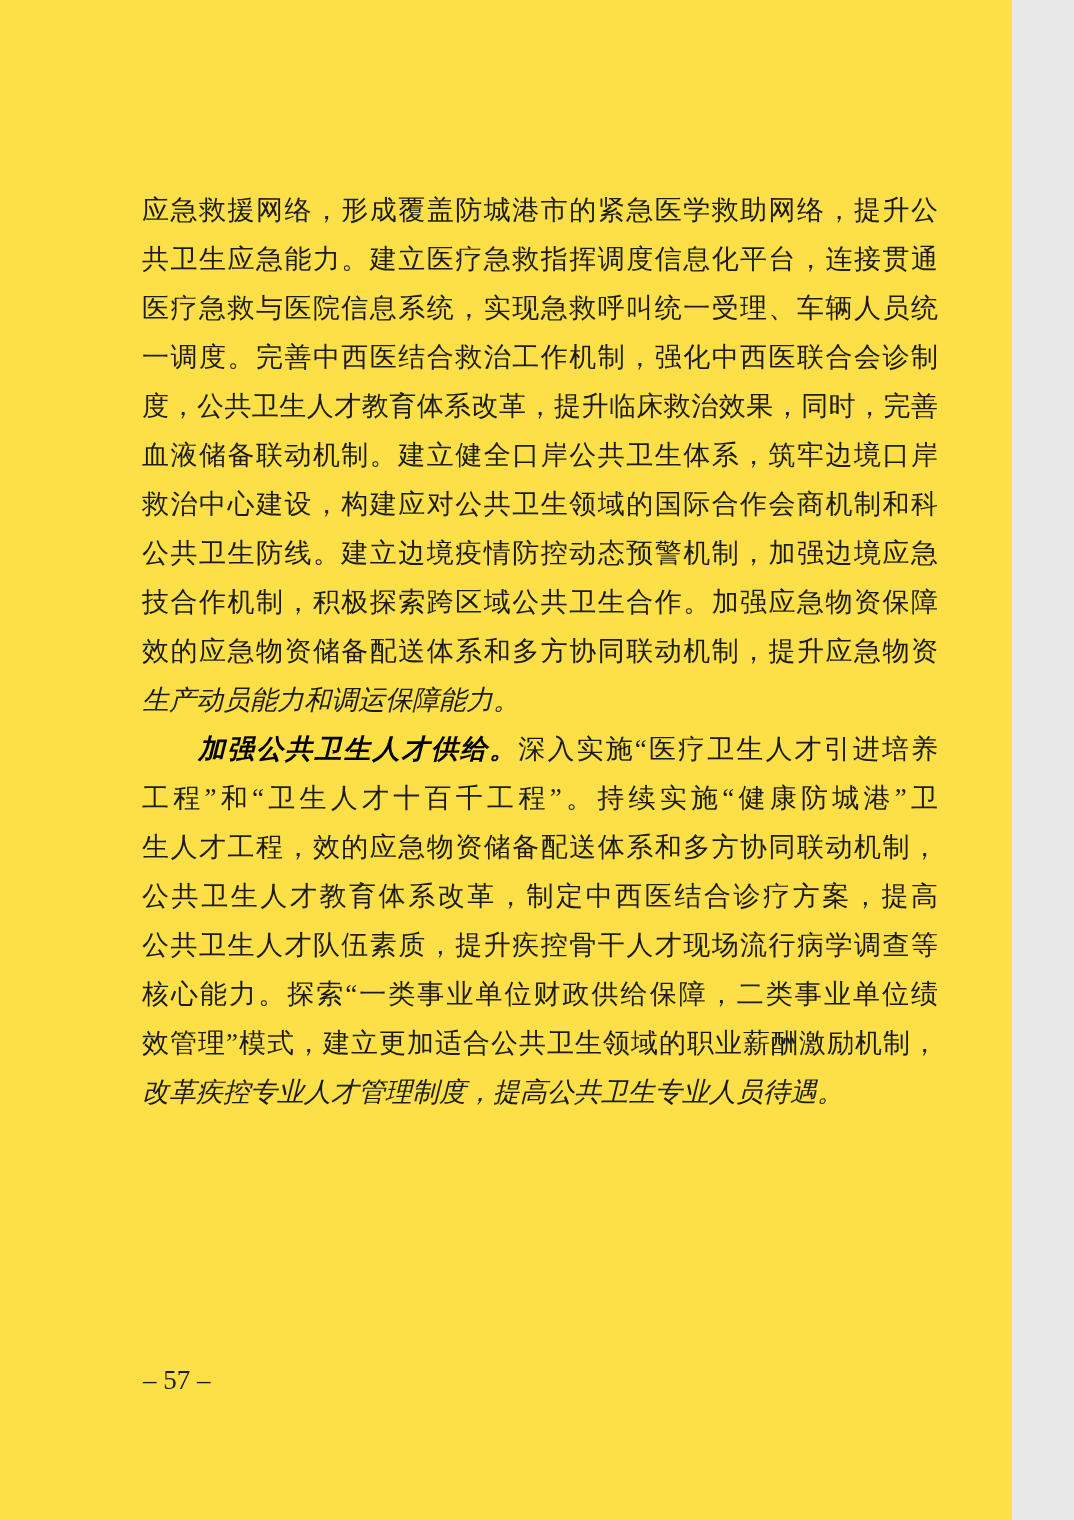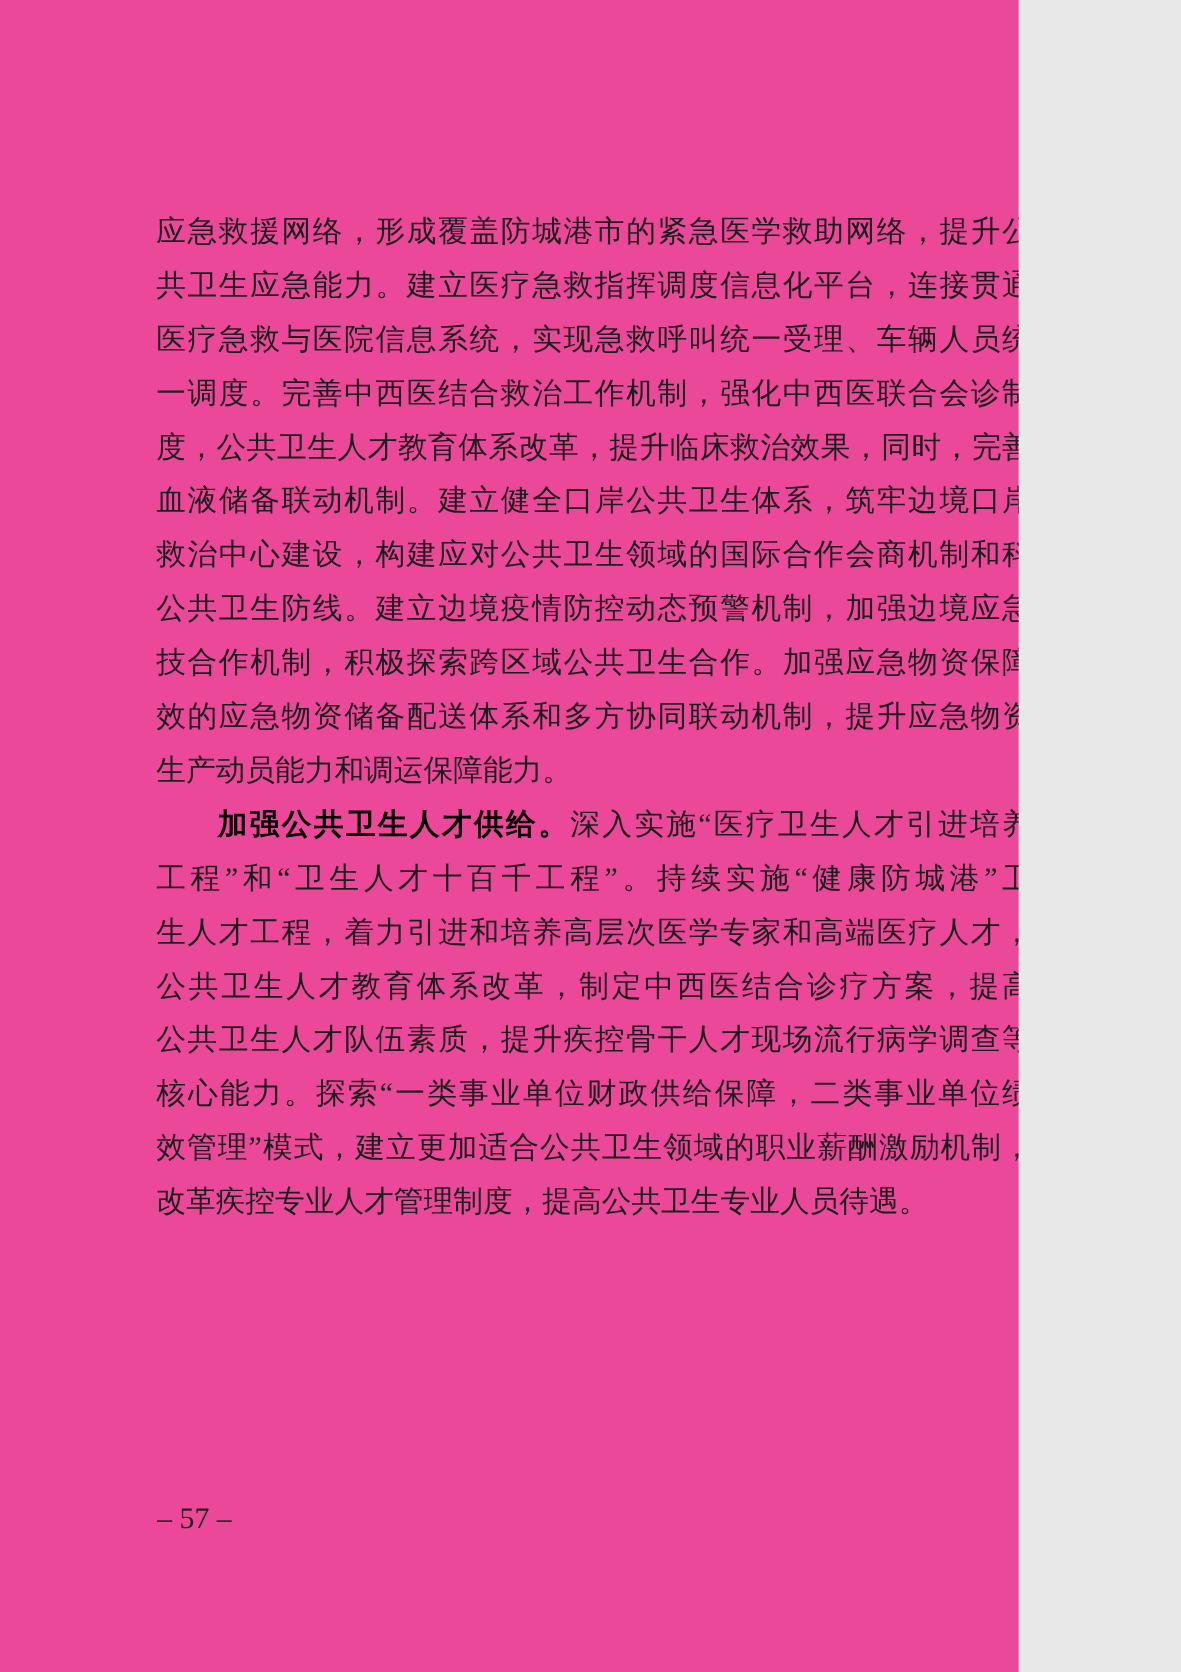--- a/index.html
+++ b/index.html
@@ -2,23 +2,23 @@
 <html><head>
 <meta charset="utf-8">
 <style>
   html, body {
     margin: 0;
     padding: 0;
     background: #e8e8e8;
   }
   .page {
     position: relative;
-    width: 926px;
+    width: 1012px;
     height: 1520px;
-    background: #ec4899;
+    background: #fde047;
     font-family: "Liberation Serif", "DejaVu Serif", serif;
     color: #1c1c1c;
     overflow: hidden;
   }
   .text-block {
     position: absolute;
     left: 142px;
     top: 186px;
     width: 796px;
   }
@@ -28,28 +28,30 @@
     height: 49px;
     text-align: justify;
     text-align-last: justify;
     letter-spacing: 0;
     white-space: normal;
     overflow: hidden;
   }
   .line.para-end {
     text-align: right;
     text-align-last: left;
+    font-style: italic;
   }
   .line.para-indent {
     text-indent: 56px;
   }
   .section-heading {
     font-family: "Liberation Sans", "DejaVu Sans", sans-serif;
     font-weight: 700;
     color: #000000;
+    font-style: italic;
   }
   .page-number {
     position: absolute;
     left: 143px;
     top: 1360px;
     font-size: 27px;
     line-height: 40px;
     color: #1c1c1c;
   }
 </style>
@@ -64,21 +66,21 @@
     <div class="line">一调度。完善中西医结合救治工作机制，强化中西医联合会诊制</div>
     <div class="line">度，公共卫生人才教育体系改革，提升临床救治效果，同时，完善</div>
     <div class="line">血液储备联动机制。建立健全口岸公共卫生体系，筑牢边境口岸</div>
     <div class="line">救治中心建设，构建应对公共卫生领域的国际合作会商机制和科</div>
     <div class="line">公共卫生防线。建立边境疫情防控动态预警机制，加强边境应急</div>
     <div class="line">技合作机制，积极探索跨区域公共卫生合作。加强应急物资保障</div>
     <div class="line">效的应急物资储备配送体系和多方协同联动机制，提升应急物资</div>
     <div class="line para-end">生产动员能力和调运保障能力。</div>
     <div class="line para-indent"><span class="section-heading">加强公共卫生人才供给。</span><span>深入实施“医疗卫生人才引进培养</span></div>
     <div class="line">工程”和“卫生人才十百千工程”。持续实施“健康防城港”卫</div>
-    <div class="line">生人才工程，着力引进和培养高层次医学专家和高端医疗人才，</div>
+    <div class="line">生人才工程，效的应急物资储备配送体系和多方协同联动机制，</div>
     <div class="line">公共卫生人才教育体系改革，制定中西医结合诊疗方案，提高</div>
     <div class="line">公共卫生人才队伍素质，提升疾控骨干人才现场流行病学调查等</div>
     <div class="line">核心能力。探索“一类事业单位财政供给保障，二类事业单位绩</div>
     <div class="line">效管理”模式，建立更加适合公共卫生领域的职业薪酬激励机制，</div>
     <div class="line para-end">改革疾控专业人才管理制度，提高公共卫生专业人员待遇。</div>
   </div>
   <div class="page-number">– 57 –</div>
 </div>
 
 </body></html>

